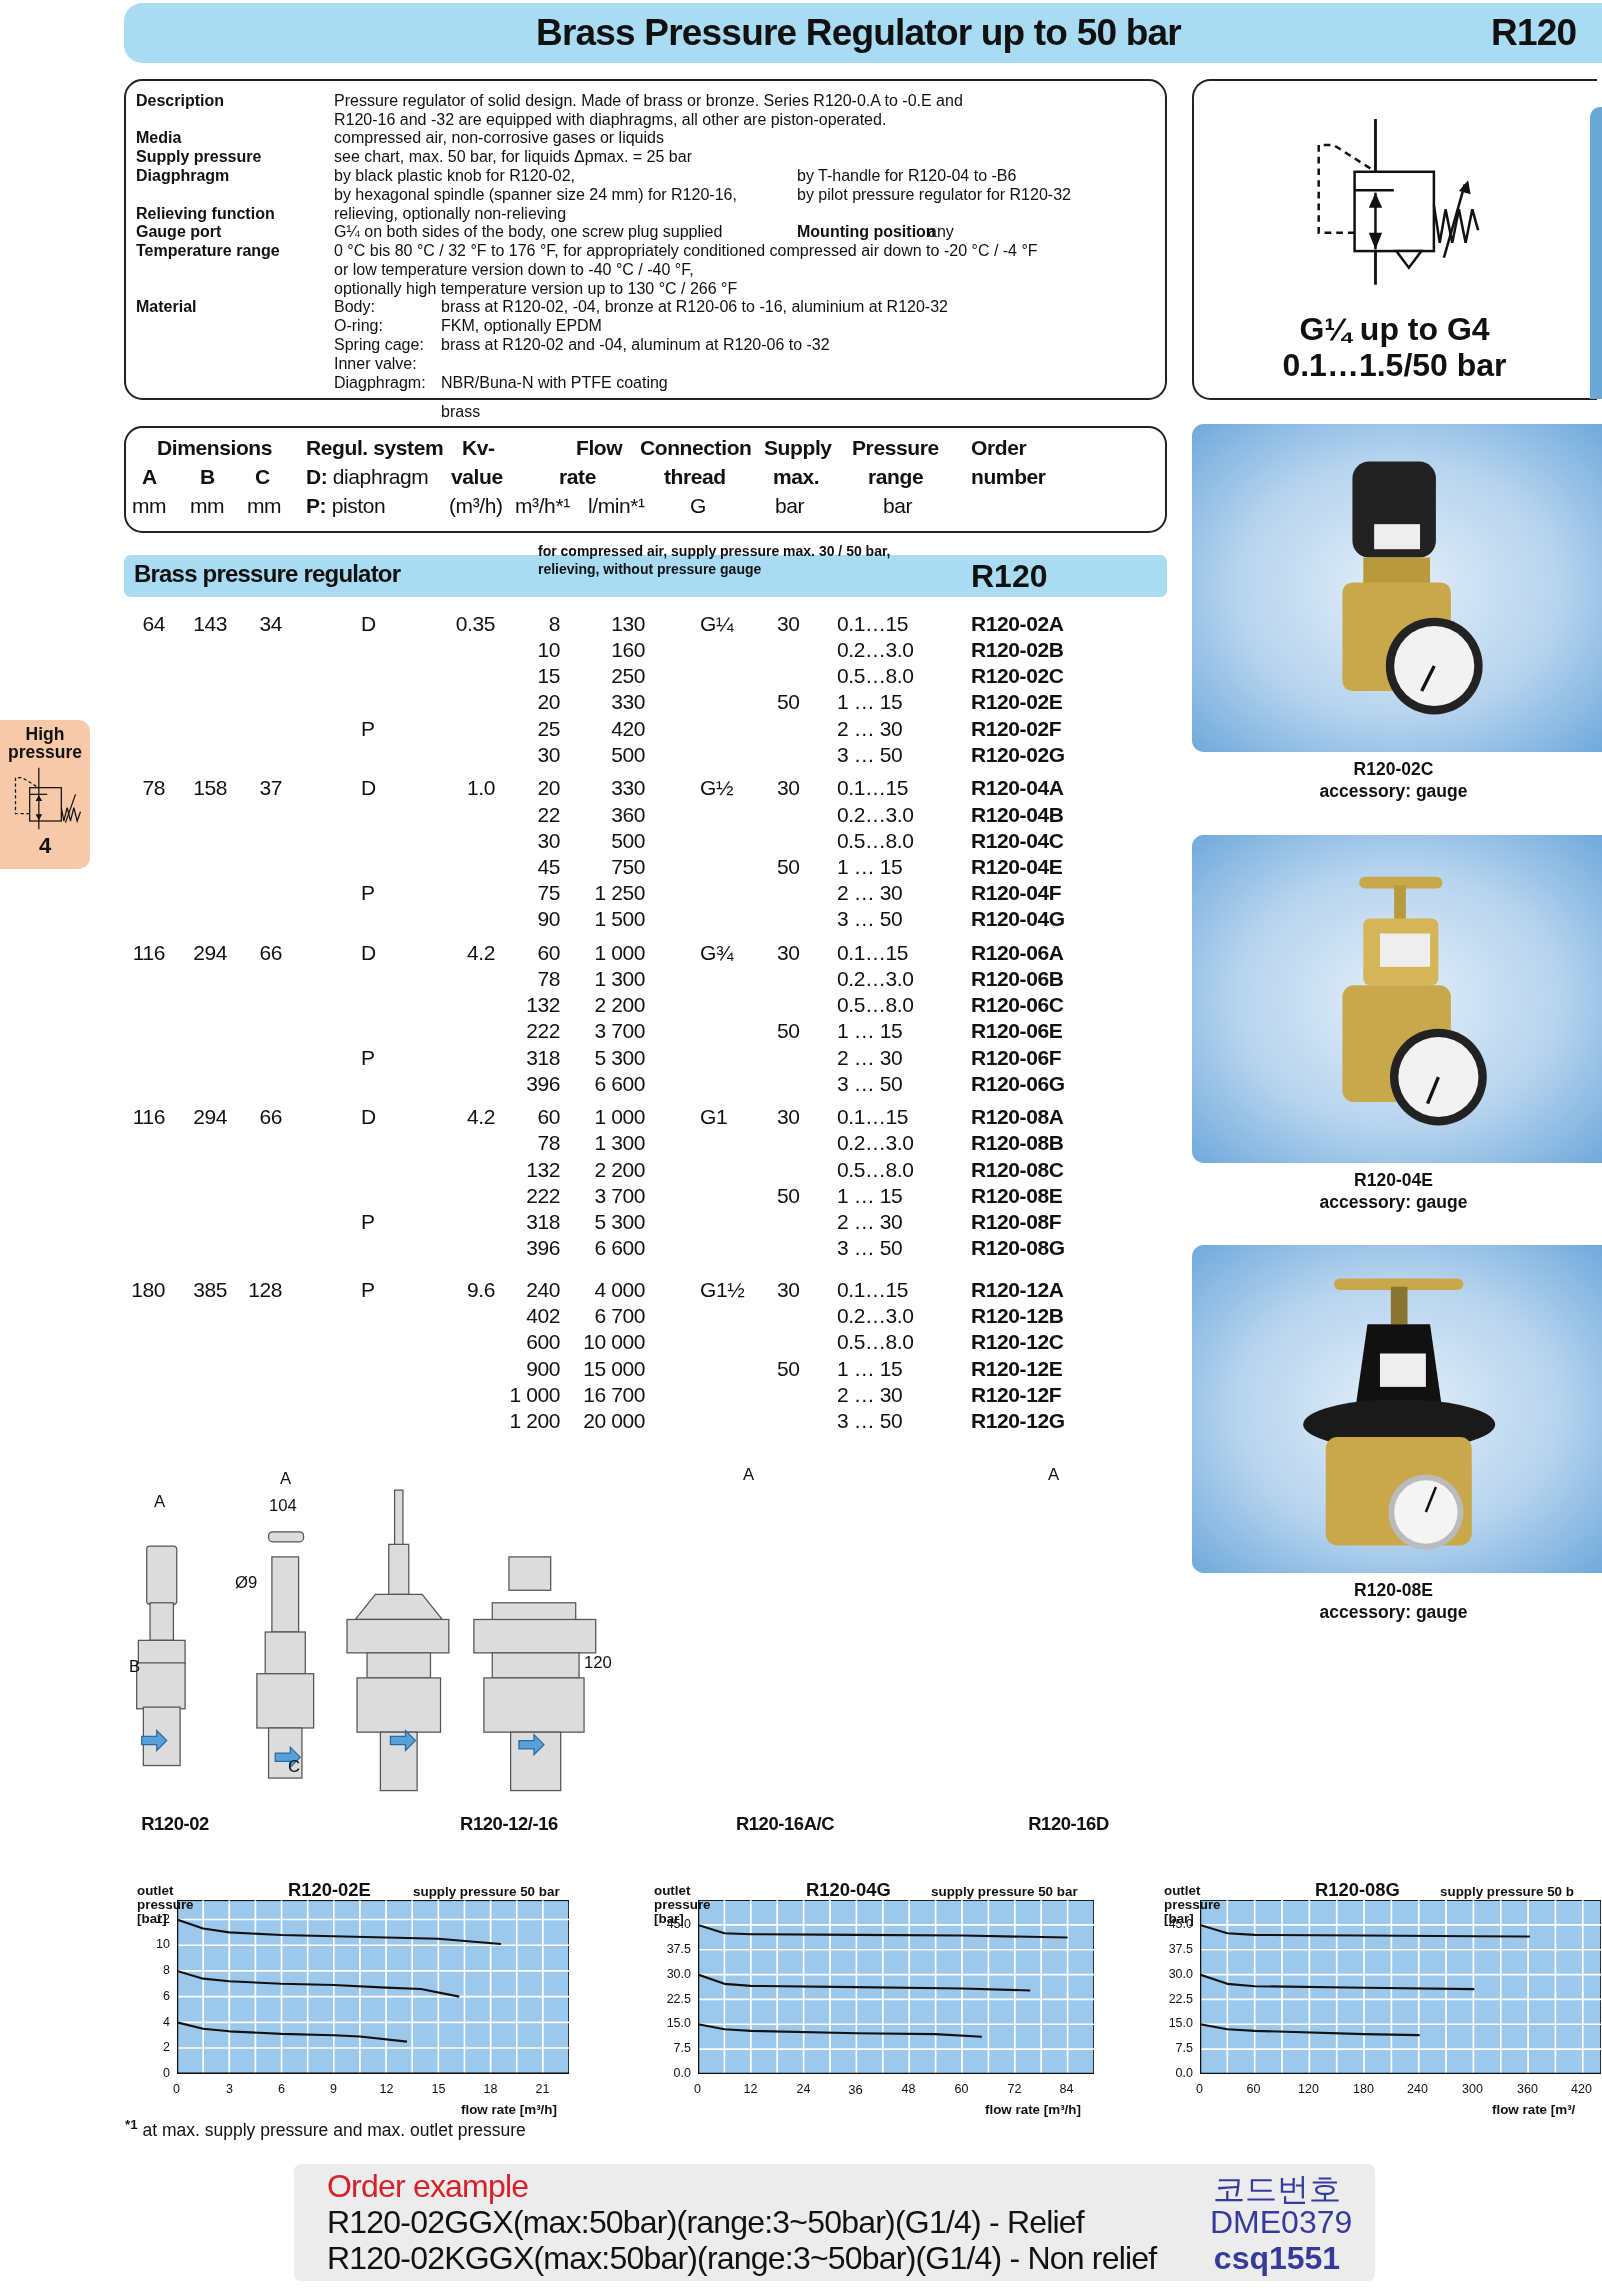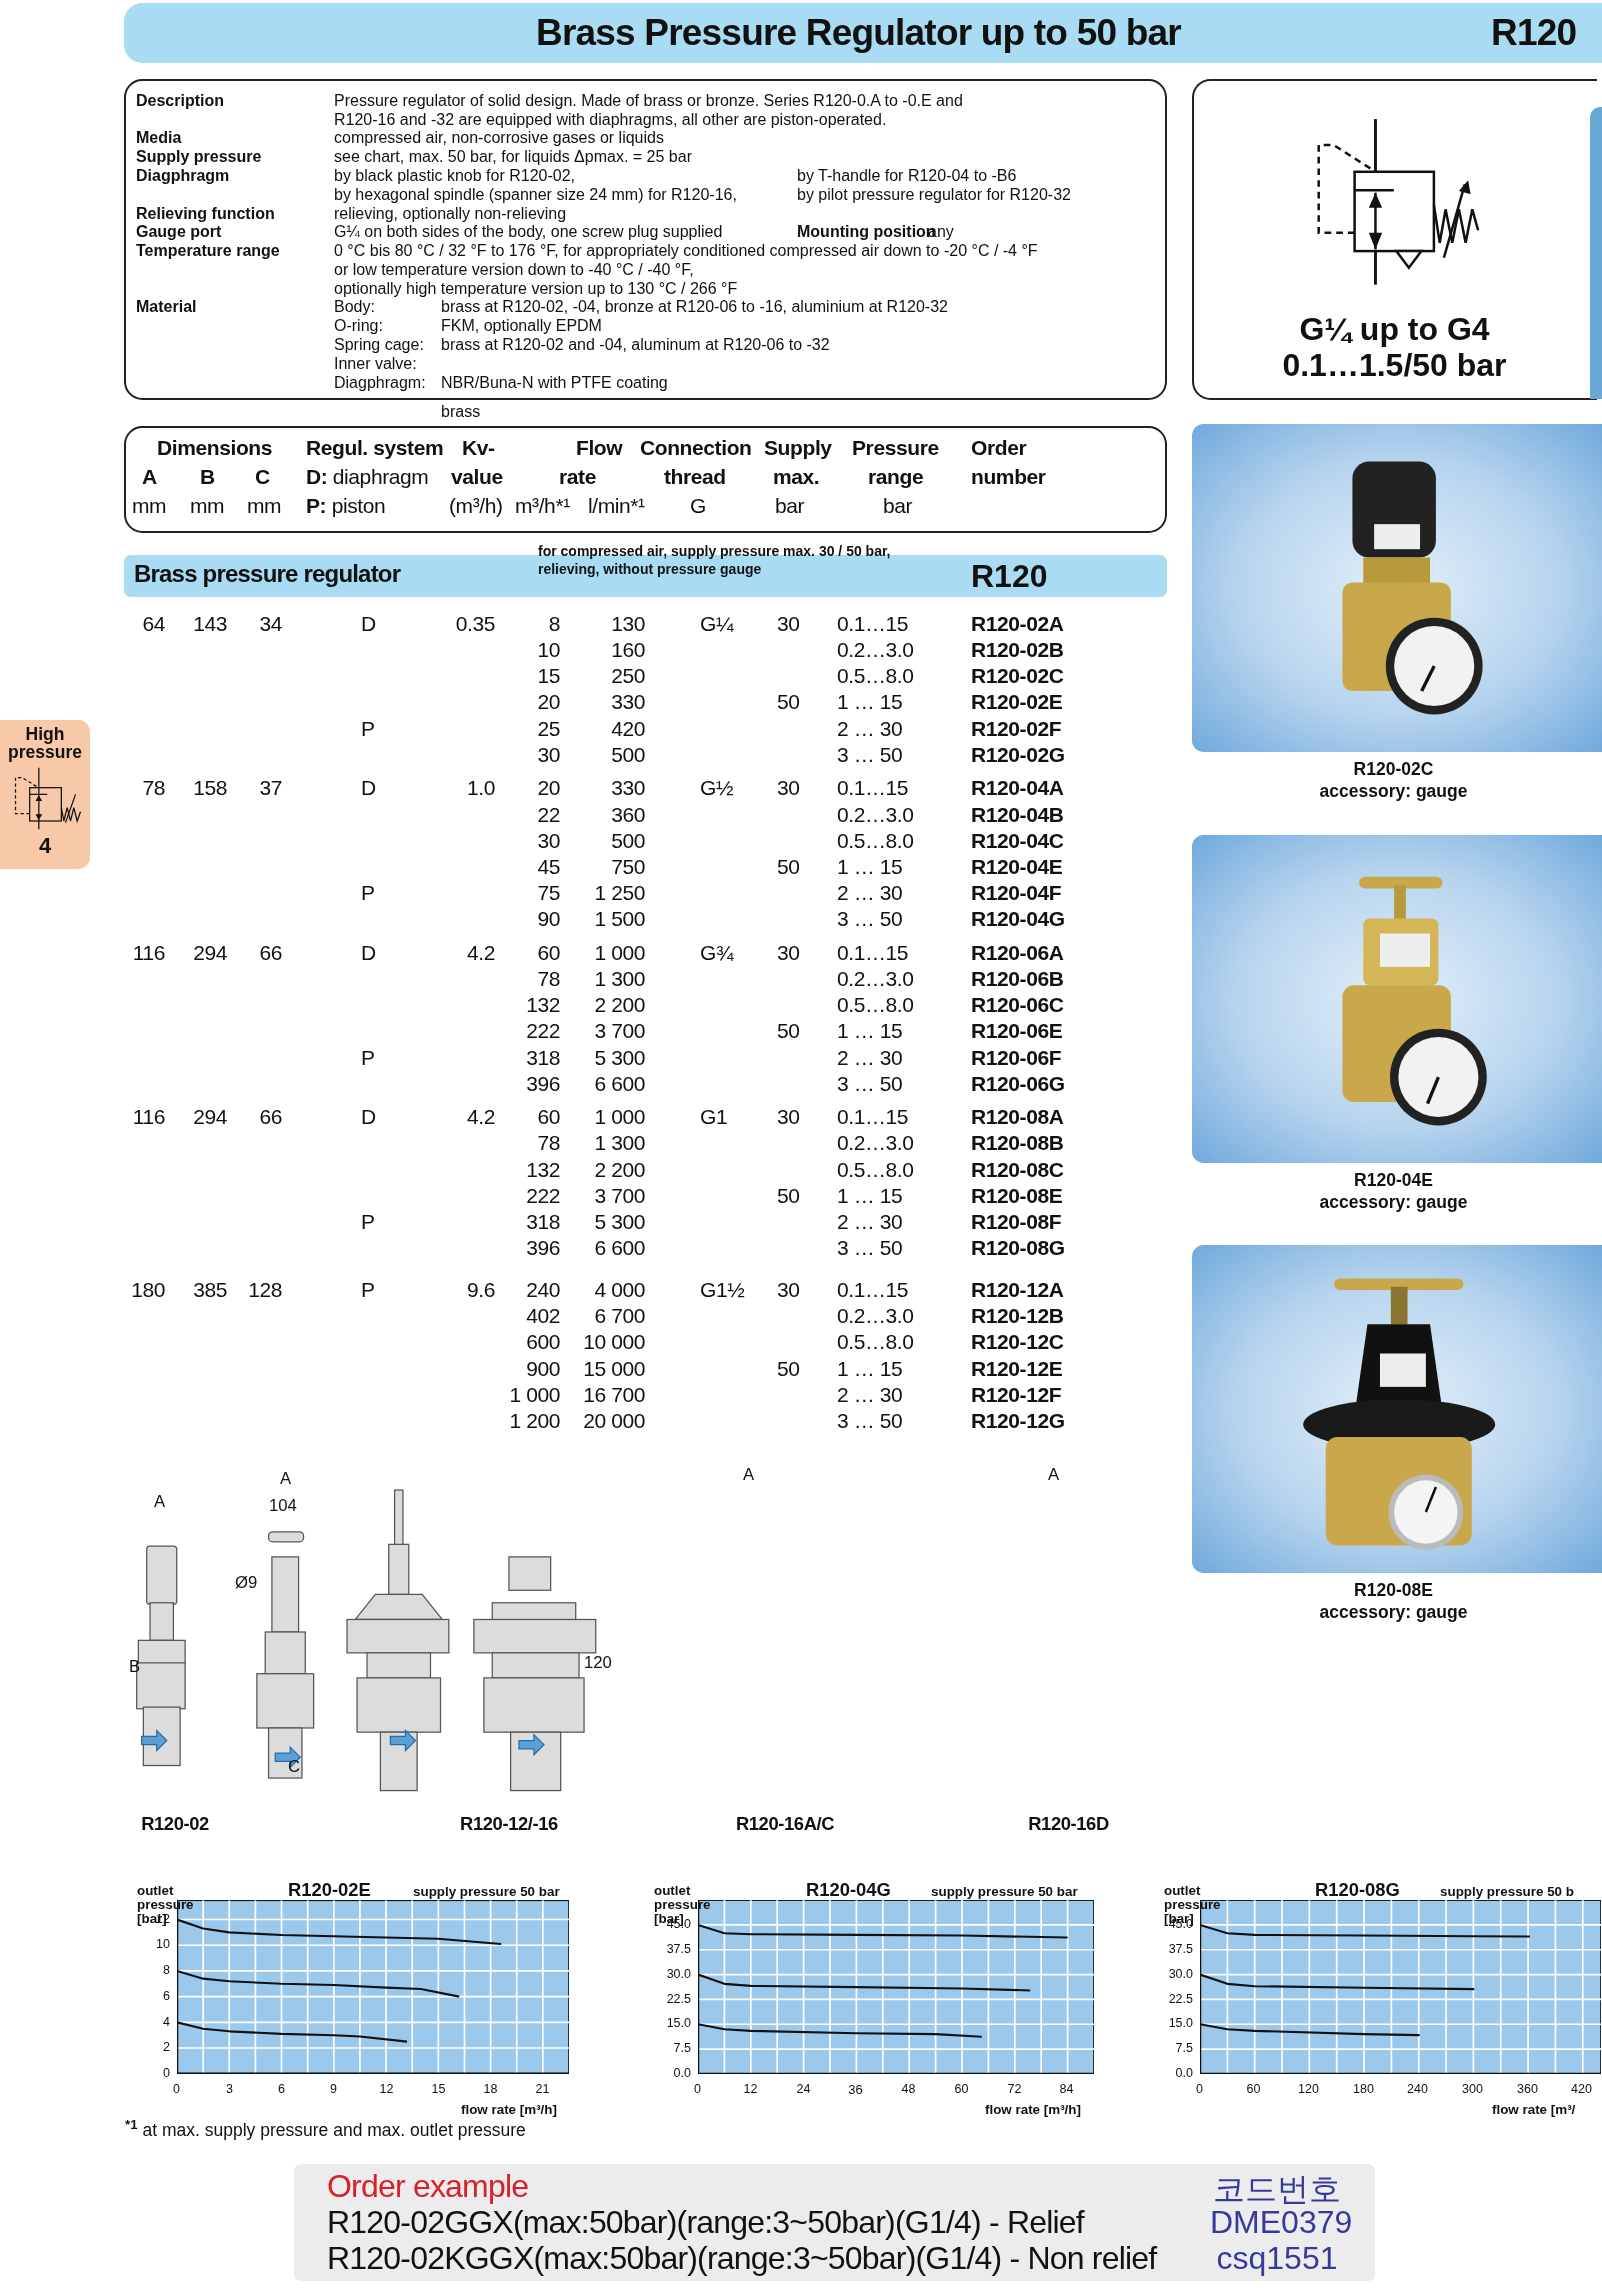--- a/index.html
+++ b/index.html
@@ -592,14 +592,14 @@
   </div>
 
 <div class="abs footnote"><b style="font-size:13.4px;vertical-align:super;">*1</b> <span>at max. supply pressure and max. outlet pressure</span></div>
 
 <div class="abs order-box"></div>
 <div class="order-line order-red" style="left:327px;top:2168px;">Order example</div>
 <div class="order-line" style="left:327px;top:2204px;">R120-02GGX(max:50bar)(range:3~50bar)(G1/4) - Relief</div>
 <div class="order-line" style="left:327px;top:2240px;">R120-02KGGX(max:50bar)(range:3~50bar)(G1/4) - Non relief</div>
 <div class="order-code" style="left:1210px;top:2168px;">코드번호</div>
 <div class="order-code" style="left:1210px;top:2204px;">DME0379</div>
-<div class="order-code" style="left:1210px;top:2240px;">csq1551</div>
+<div class="order-code" style="left:1210px;top:2240px;font-weight:bold;">csq1551</div>
 
 
 </body></html>

